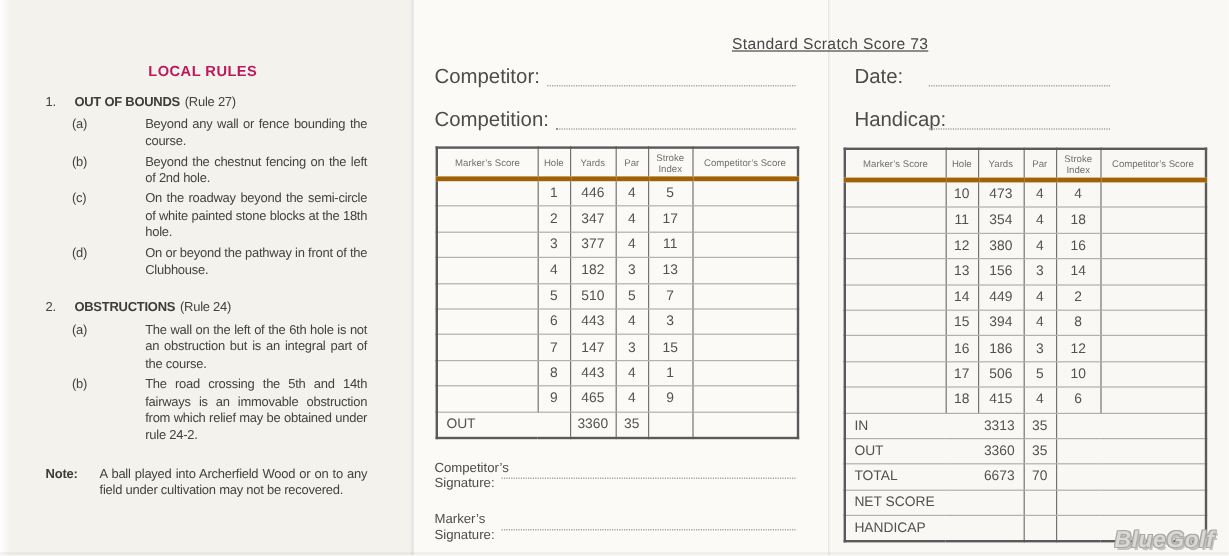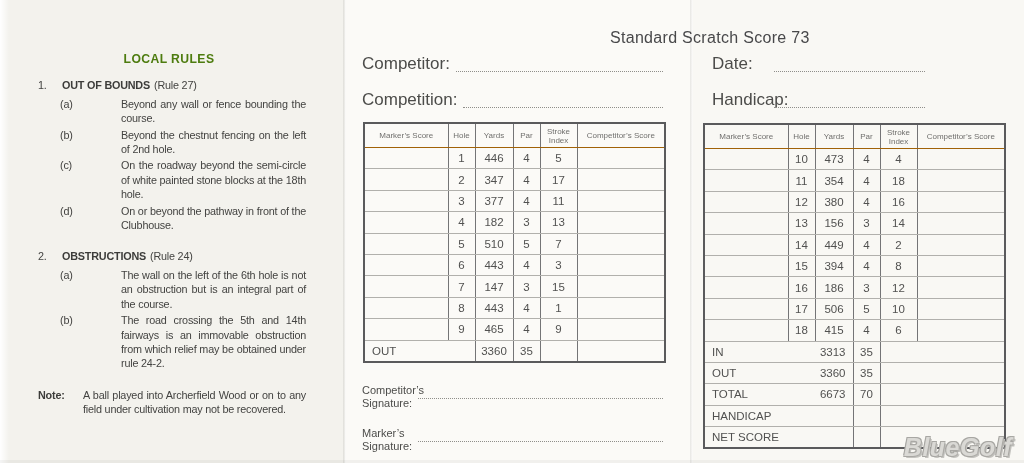--- a/index.html
+++ b/index.html
@@ -18,35 +18,35 @@
     background:linear-gradient(90deg,#ffffff,rgba(255,255,255,0));}
   .edge-bottom{position:absolute;left:0;right:0;bottom:0;height:3px;background:rgba(60,60,55,0.05);}
   .fold{position:absolute;top:0;bottom:0;width:3px;}
   .fold-1{left:343px;background:linear-gradient(90deg,rgba(110,110,105,0.16),rgba(255,255,255,0.55));}
   .fold-2{left:690px;background:linear-gradient(90deg,rgba(110,110,105,0.14),rgba(255,255,255,0.55));}
 
   
   .local-rules{position:absolute;left:32px;top:52px;width:274px;
     font-size:10.8px;letter-spacing:-0.2px;line-height:14.4px;color:#434341;}
   .lr-title{text-align:center;font-weight:bold;font-size:12.2px;letter-spacing:0.4px;
-    margin:0 0 12px 0;color:#4d7c0f;}
+    margin:0 0 12px 0;color:#be185d;}
   .rule{padding-left:6px;}
   .rule + .rule{margin-top:17px;}
   .rule-head{display:grid;grid-template-columns:24px 1fr;margin-bottom:4px;}
   .rule-head b{font-weight:bold;color:#3c3c3a;}
   .rule-ref{margin-left:4px;}
   .ritem{display:grid;grid-template-columns:25px 1fr;margin:2px 0 2px 22px;}
   .rtext{text-align:justify;padding-left:36px;}
   .note{display:grid;grid-template-columns:45px 1fr;padding-left:6px;margin-top:17px;}
   .note-label{font-weight:bold;color:#3c3c3a;}
   .note-text{text-align:justify;}
 
   
-  .page-title{position:absolute;left:610px;top:29px;font-size:16px;
-    letter-spacing:0.3px;color:#48484a;}
+  .page-title{position:absolute;left:610px;top:29px;font-size:13px;
+    letter-spacing:0.3px;color:#48484a;text-decoration:underline;}
 
   
   .field{position:absolute;display:flex;align-items:flex-end;font-size:17px;color:#4c4c4a;}
   .flabel{white-space:nowrap;}
   .flabel.fixed{width:56px;}
   .dots{flex:1;border-bottom:1px dotted #8f8e8a;margin:0 0 2px 6px;height:1px;}
 
   
   .sig{position:absolute;left:362px;width:301px;font-size:11px;line-height:13px;color:#4c4c4a;}
   .sig-line2{display:flex;align-items:flex-start;}
@@ -55,28 +55,28 @@
   .score-table{position:absolute;border-collapse:collapse;table-layout:fixed;
     border:2px solid #5a5a5c;}
   .score-table col.c1{width:84px}.score-table col.c2{width:27px}
   .score-table col.c3{width:38px}.score-table col.c4{width:27px}
   .score-table col.c5{width:37px}.score-table col.c6{width:88px}
   .score-table th,.score-table td{
     padding:0;border-left:1px solid #747476;border-right:1px solid #747476;
     border-top:1px solid #b1b0ac;border-bottom:1px solid #b1b0ac;
     overflow:hidden;}
   .score-table th{height:23px;font-weight:normal;font-size:8px;line-height:9px;
-    color:#706f6d;text-align:center;border-bottom:1px solid #a16207;}
+    color:#706f6d;text-align:center;border-bottom:4px solid #a16207;}
   .score-table td{height:20.4px;text-align:center;font-size:11.5px;color:#515150;}
   td.outlabel{text-align:left;padding-left:7px;}
   .sumflex{display:flex;justify-content:space-between;align-items:flex-end;padding:0 7px;}
 
   
   .watermark{position:absolute;right:12px;bottom:1px;
-    font-style:italic;font-weight:bold;font-size:25px;letter-spacing:0.5px;
+    font-style:italic;font-weight:bold;font-size:19px;letter-spacing:0.5px;
     color:#dad9d5;
     text-shadow:-1px -1px 0 #a8a7a3,1px -1px 0 #a8a7a3,-1px 1px 0 #a8a7a3,1px 1px 0 #b3b2ae,2px 2px 0 #c4c3bf;}
 </style>
 </head>
 <body>
 
 <div class="scan">
 
   <div class="bg bg-left"></div>
   <div class="bg bg-mid"></div>
@@ -384,34 +384,34 @@
               <span>TOTAL</span>
               <span>6673</span>
             </div>
           </td>
       <td>70</td>
       <td colspan="2"></td>
     </tr>
     <tr>
       <td colspan="3">
             <div class="sumflex">
+              <span>NET SCORE</span>
+              <span></span>
+            </div>
+          </td>
+      <td></td>
+      <td colspan="2"></td>
+    </tr>
+    <tr>
+      <td colspan="3">
+            <div class="sumflex">
               <span>HANDICAP</span>
               <span></span>
             </div>
           </td>
       <td></td>
       <td colspan="2"></td>
     </tr>
-    <tr>
-      <td colspan="3">
-            <div class="sumflex">
-              <span>NET SCORE</span>
-              <span></span>
-            </div>
-          </td>
-      <td></td>
-      <td colspan="2"></td>
-    </tr>
   </tbody>
     </table>
 
   <div class="watermark">BlueGolf</div>
 </div>
 
 </body></html>

